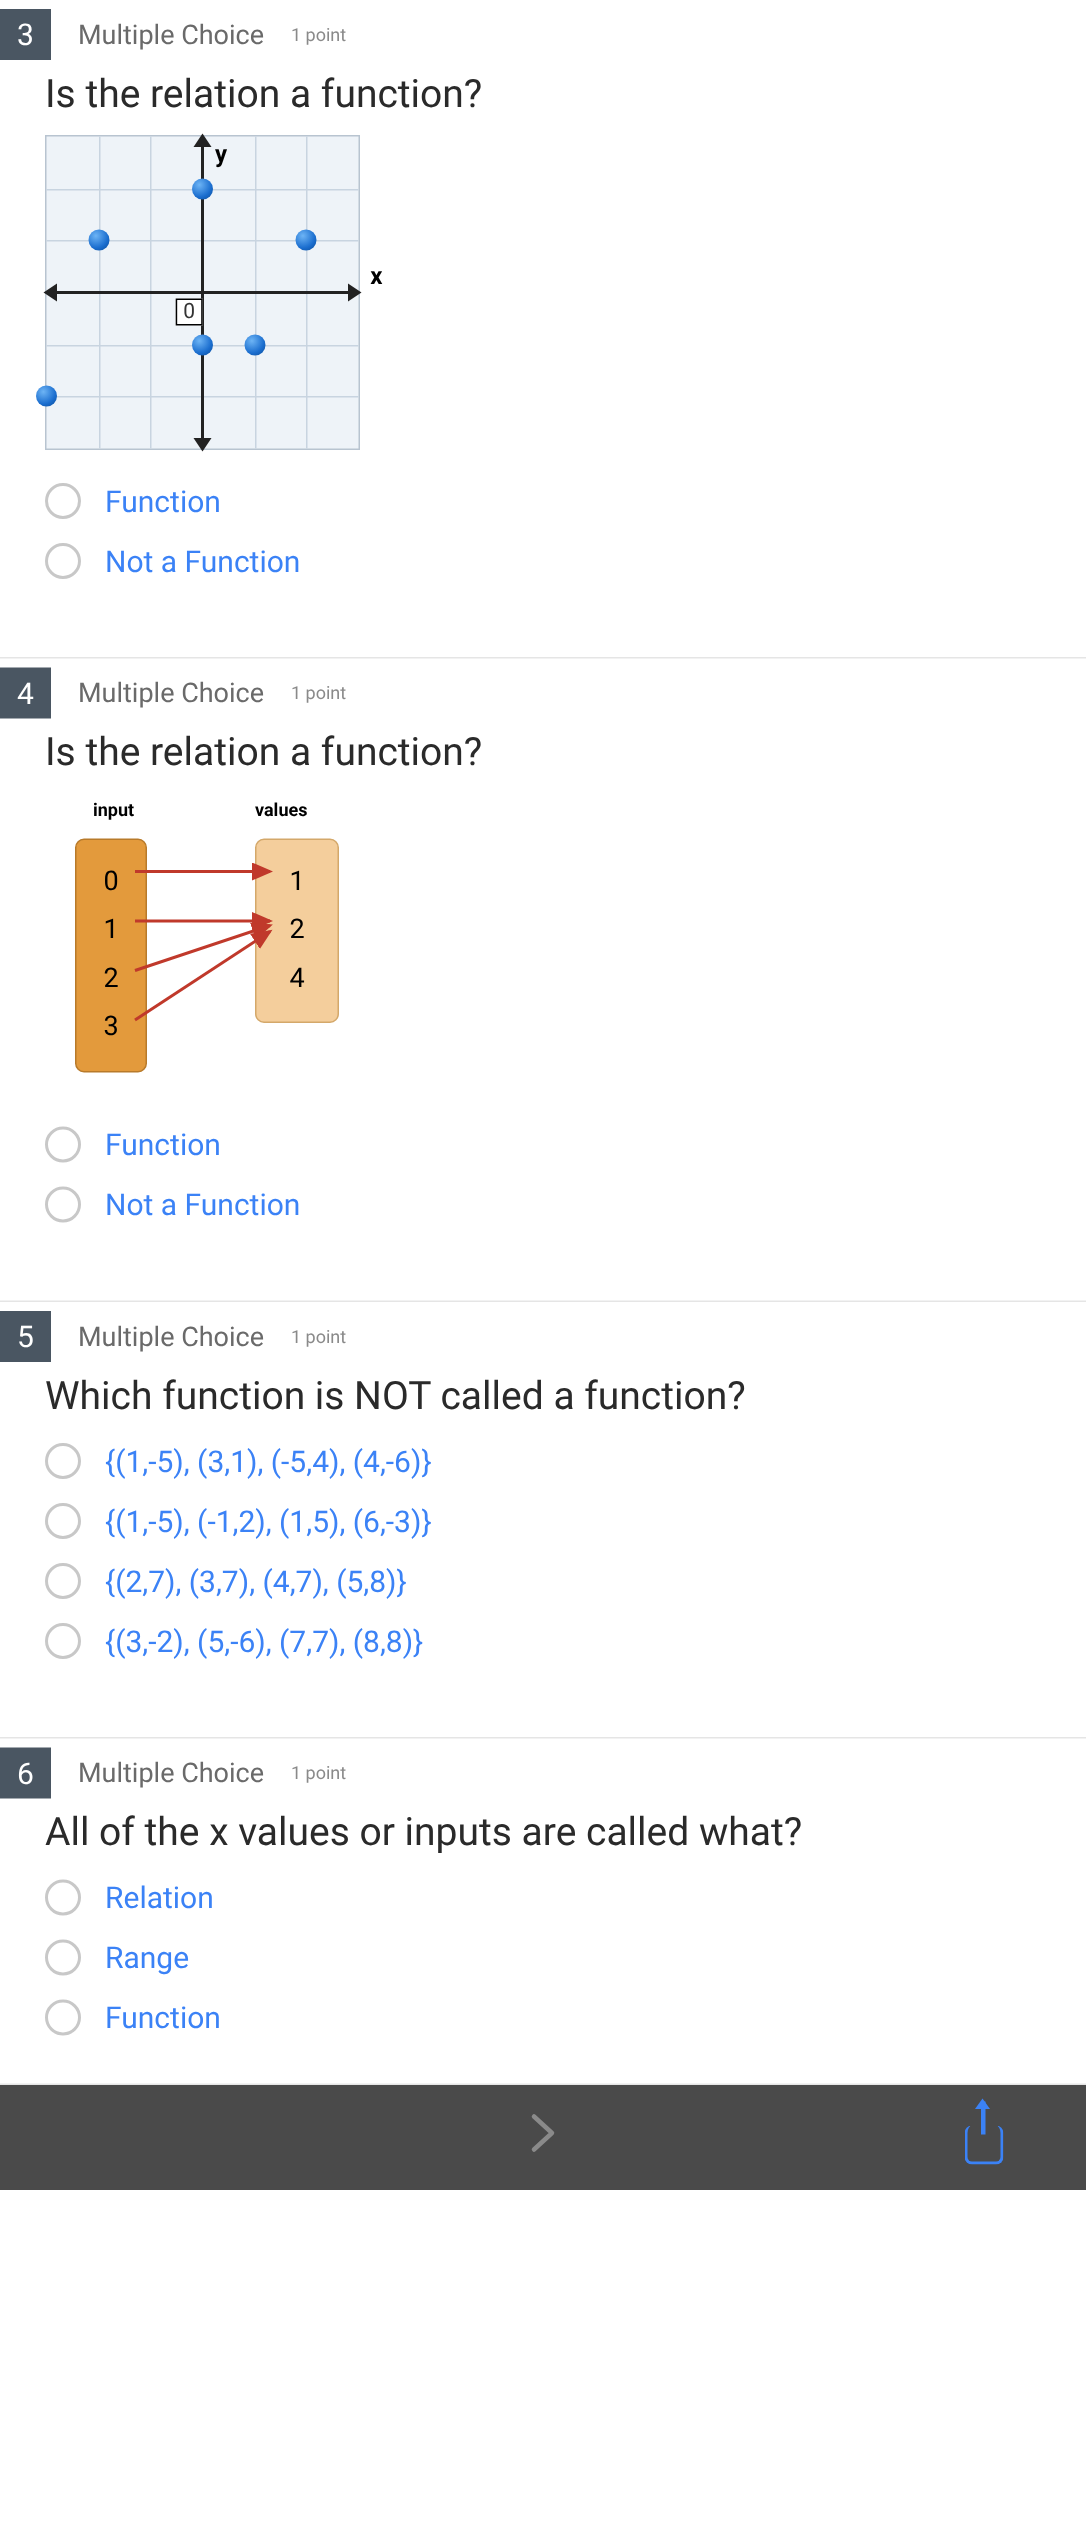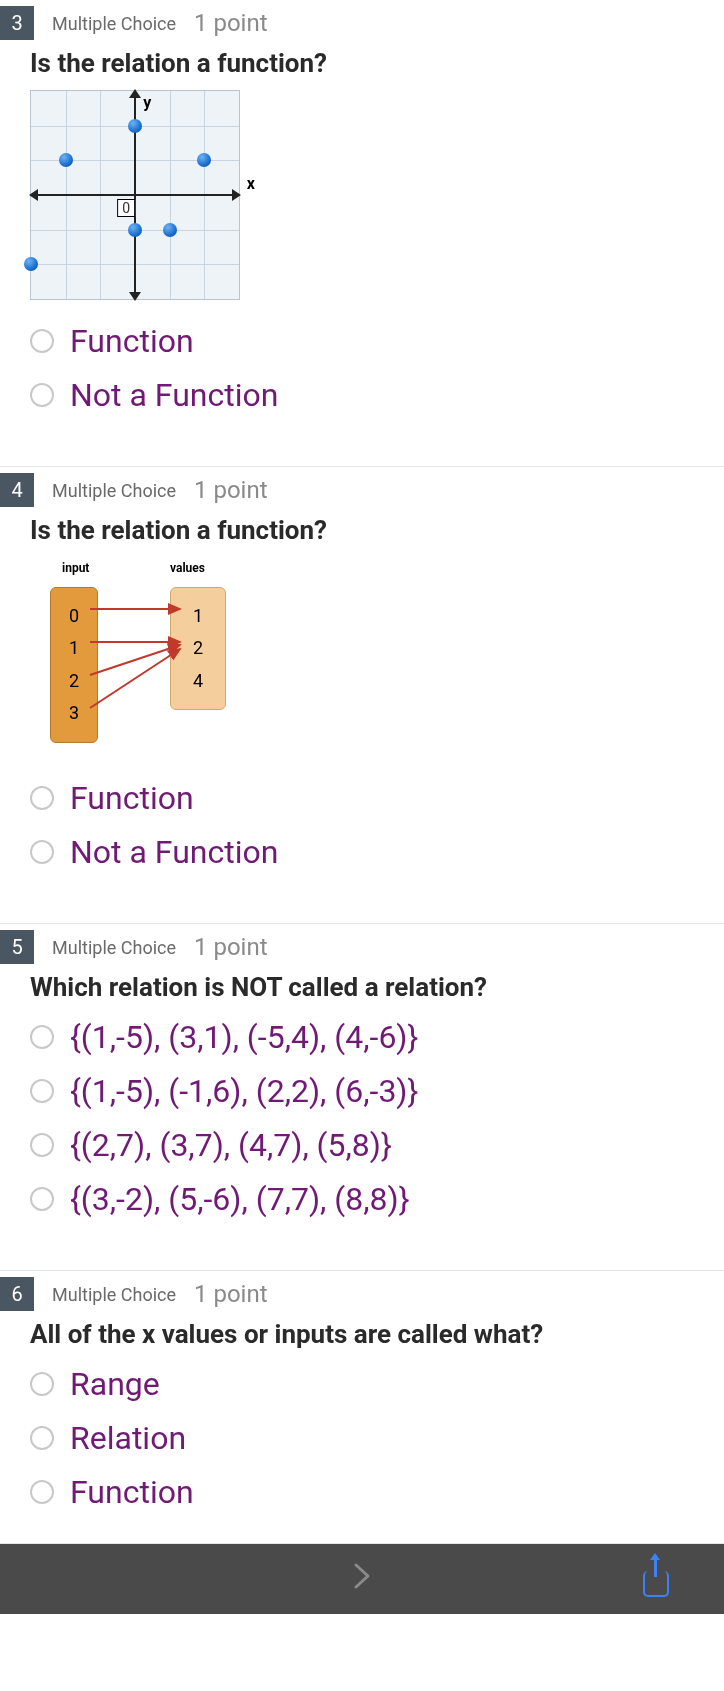--- a/index.html
+++ b/index.html
@@ -2,26 +2,26 @@
 <html><head>
 <meta charset="utf-8">
 <style>
 *{box-sizing:border-box;margin:0;padding:0}
 body{font-family:-apple-system,BlinkMacSystemFont,"Segoe UI",Roboto,Helvetica,Arial,sans-serif;background:#fff;color:#333;width:724px}
 .question{padding:0 30px 40px 30px;border-bottom:1px solid #e5e5e5}
 .question:last-of-type{border-bottom:none}
 .q-header{display:flex;align-items:center;gap:18px;margin-left:-30px;padding-top:6px;margin-bottom:8px}
 .q-num{background:#4a5662;color:#fff;width:34px;height:34px;display:flex;align-items:center;justify-content:center;font-size:20px;font-weight:400}
 .q-type{color:#6a6a6a;font-size:18px}
-.q-points{color:#8a8a8a;font-size:24px}
-.q-prompt{font-size:26px;color:#2a2a2a;margin:4px 0 12px 0;font-weight:700}
+.q-points{color:#8a8a8a;font-size:12px}
+.q-prompt{font-size:26px;color:#2a2a2a;margin:4px 0 12px 0;font-weight:400}
 .options{margin-top:18px}
 .option{display:flex;align-items:center;gap:16px;margin:8px 0;padding:4px 0}
 .radio{width:24px;height:24px;border:2px solid #c8c8c8;border-radius:50%;flex-shrink:0;background:#fff}
-.option-label{font-size:32px;color:#701a75}
+.option-label{font-size:20px;color:#3b82f6}
 .graph-img{width:210px;height:210px;background:#eef3f8;border:1px solid #b8c4d0;position:relative;margin-bottom:4px}
 .grid{position:absolute;inset:0}
 .grid-line{position:absolute;background:#c8d4e0}
 .axis-v{position:absolute;left:50%;top:0;bottom:0;width:2px;background:#222;transform:translateX(-50%)}
 .axis-h{position:absolute;top:50%;left:0;right:0;height:2px;background:#222;transform:translateY(-50%)}
 .point{position:absolute;width:14px;height:14px;background:radial-gradient(circle at 35% 30%,#6db4f5,#1b6ecf 60%,#0a4a96);border-radius:50%;transform:translate(-50%,-50%)}
 .arrow{position:absolute;width:0;height:0}
 .txt{position:absolute;font-size:16px;font-weight:bold;color:#000}
 .origin-box{position:absolute;left:50%;top:50%;transform:translate(-100%,4px);border:1px solid #000;background:#fff;padding:0 4px;font-size:14px}
 .map-img{position:relative;width:230px;height:200px;margin-bottom:8px}
@@ -130,29 +130,29 @@
       </div>
   </div>
 </div>
 
 <div class="question">
   <div class="q-header">
     <div class="q-num">5</div>
     <span class="q-type">Multiple Choice</span>
     <span class="q-points">1 point</span>
   </div>
-  <div class="q-prompt">Which relation is NOT called a relation?</div>
+  <div class="q-prompt">Which function is NOT called a function?</div>
   <div class="options" style="margin-top:6px">
     <div class="option">
         <div class="radio"></div>
         <span class="option-label">{(1,-5), (3,1), (-5,4), (4,-6)}</span>
       </div>
     <div class="option">
         <div class="radio"></div>
-        <span class="option-label">{(1,-5), (-1,6), (2,2), (6,-3)}</span>
+        <span class="option-label">{(1,-5), (-1,2), (1,5), (6,-3)}</span>
       </div>
     <div class="option">
         <div class="radio"></div>
         <span class="option-label">{(2,7), (3,7), (4,7), (5,8)}</span>
       </div>
     <div class="option">
         <div class="radio"></div>
         <span class="option-label">{(3,-2), (5,-6), (7,7), (8,8)}</span>
       </div>
   </div>
@@ -161,25 +161,25 @@
 <div class="question" style="padding-bottom:20px">
   <div class="q-header">
     <div class="q-num">6</div>
     <span class="q-type">Multiple Choice</span>
     <span class="q-points">1 point</span>
   </div>
   <div class="q-prompt">All of the x values or inputs are called what?</div>
   <div class="options" style="margin-top:6px">
     <div class="option">
         <div class="radio"></div>
-        <span class="option-label">Range</span>
+        <span class="option-label">Relation</span>
       </div>
     <div class="option">
         <div class="radio"></div>
-        <span class="option-label">Relation</span>
+        <span class="option-label">Range</span>
       </div>
     <div class="option">
         <div class="radio"></div>
         <span class="option-label">Function</span>
       </div>
   </div>
 </div>
 
 <div class="bottom-bar">
   <div class="next-icon">

